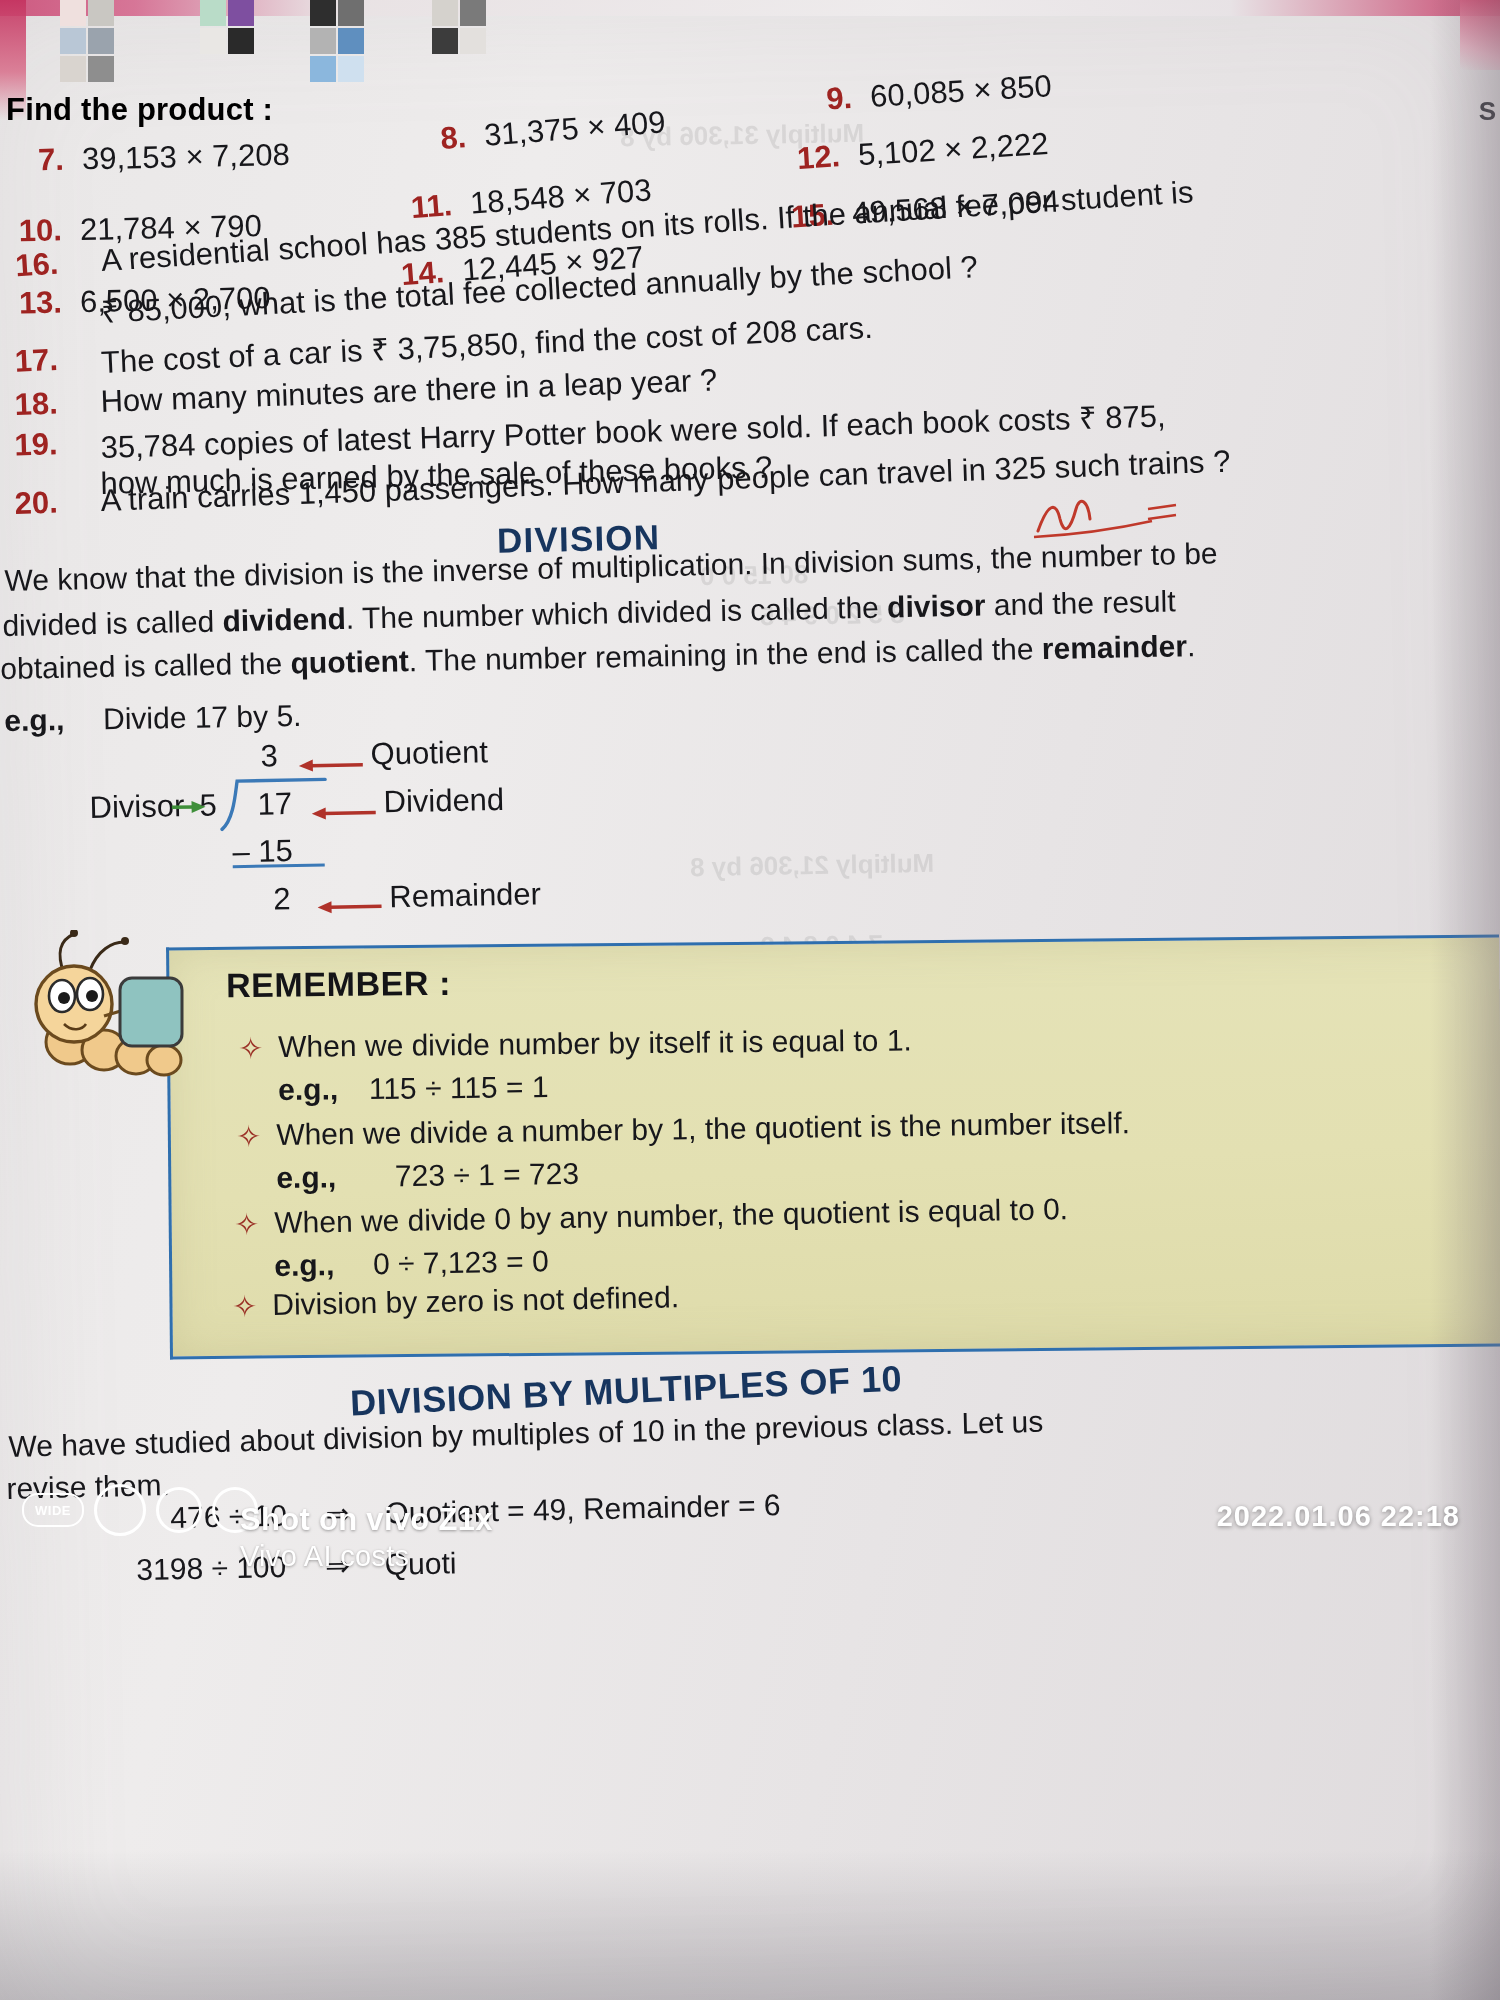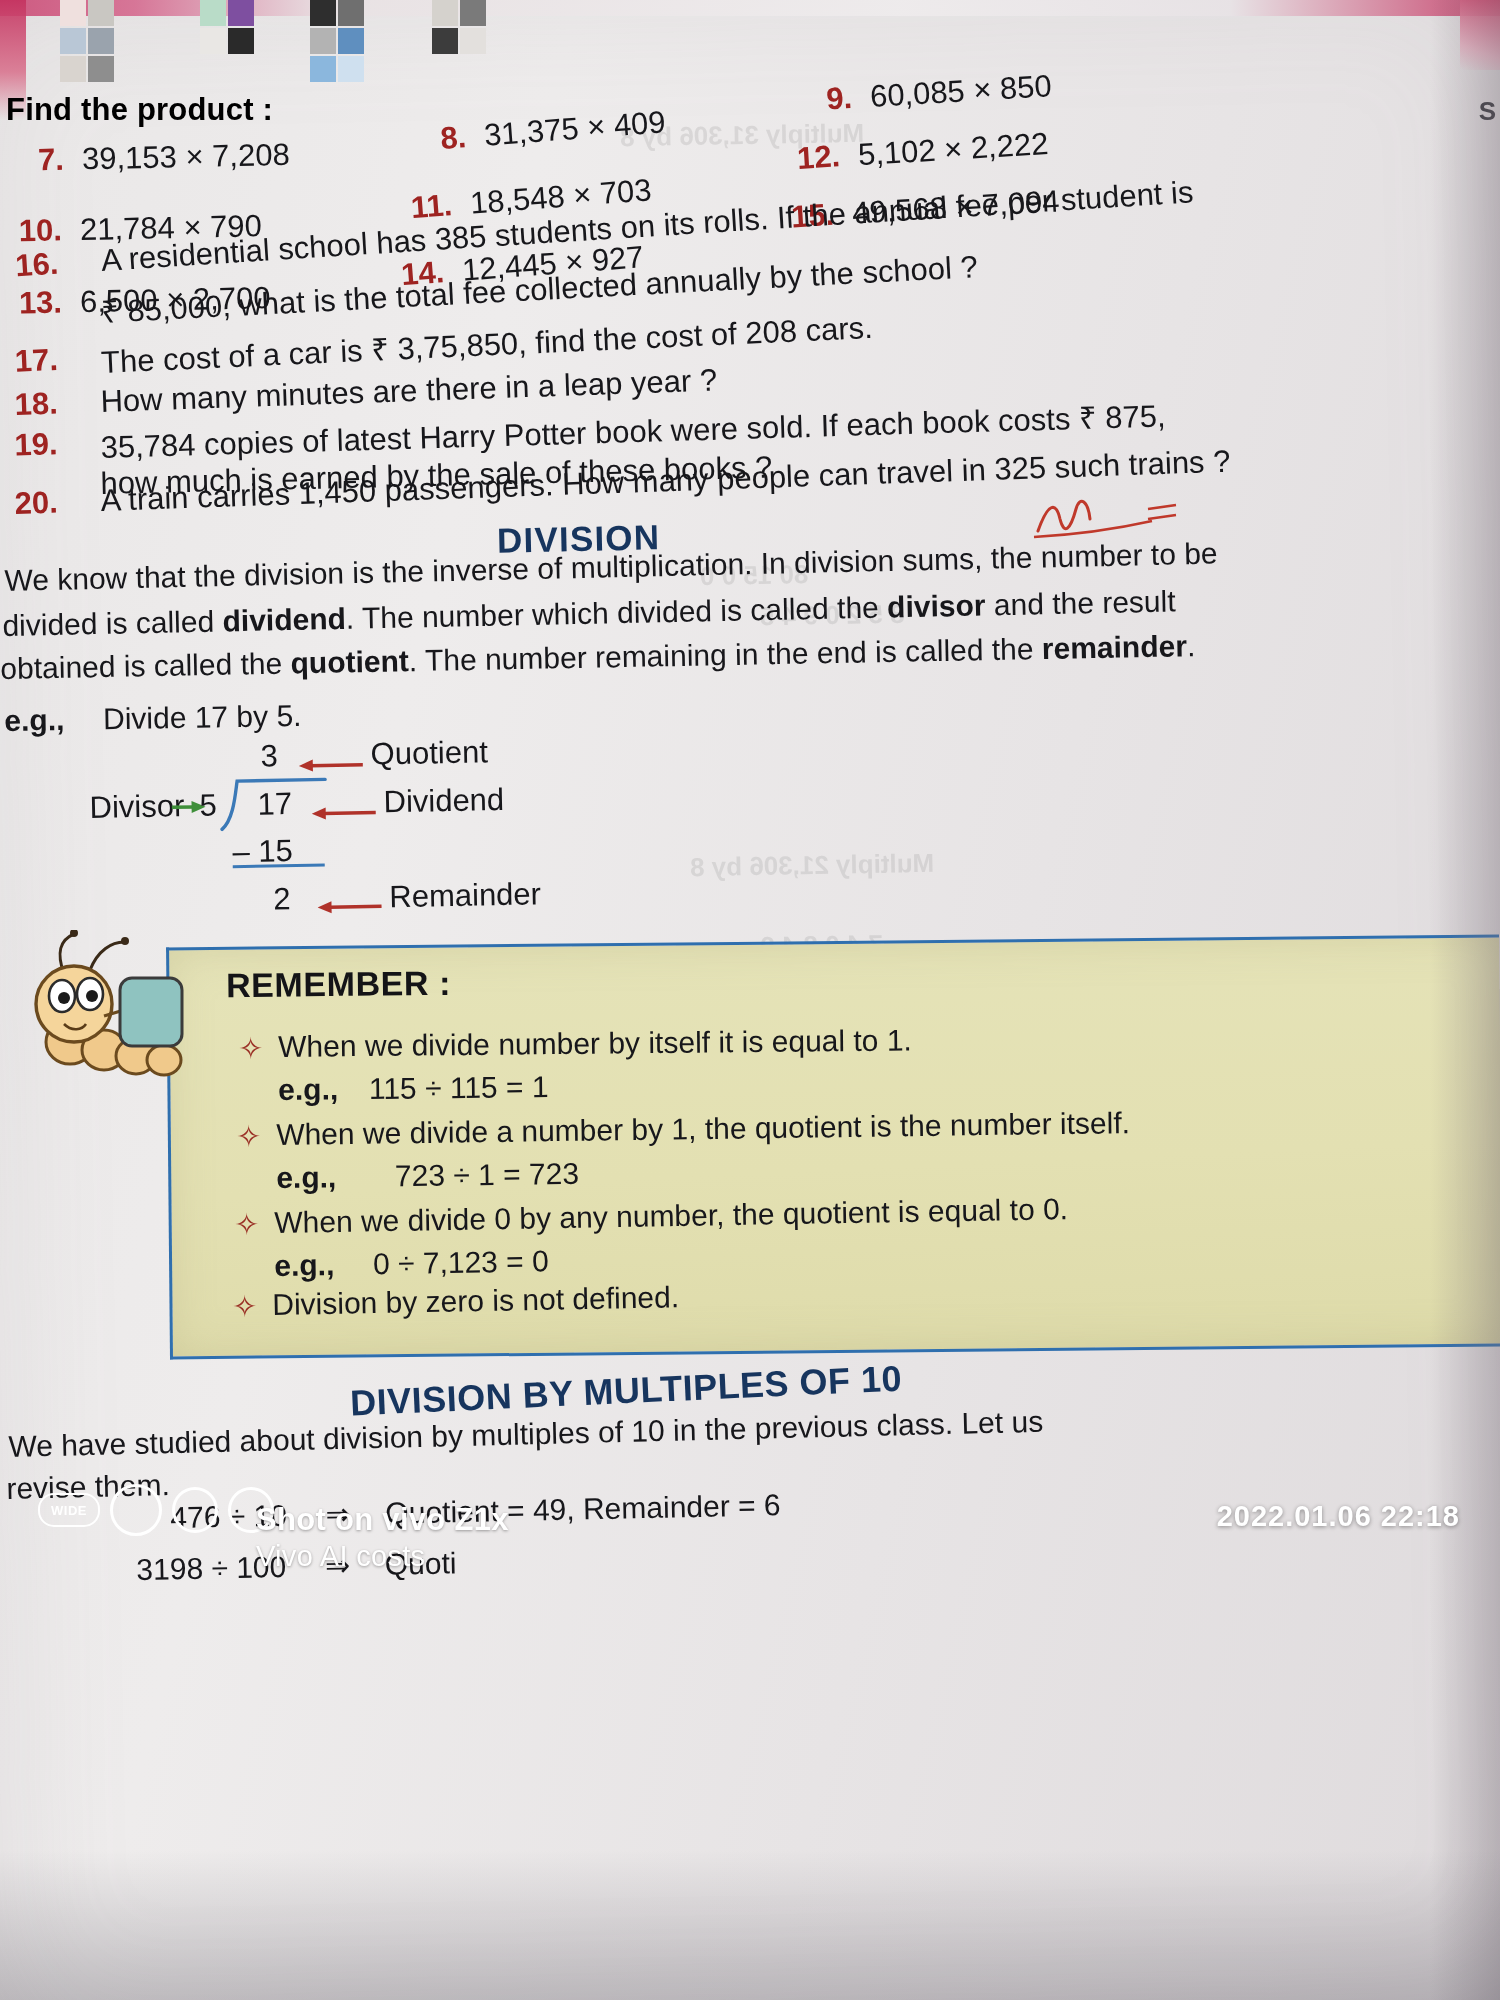--- a/index.html
+++ b/index.html
@@ -115,21 +115,21 @@
     color:#17355e;letter-spacing:.5px;transform:rotate(-2.6deg);
   }
 
   
   .botp{position:absolute;font-size:30px;color:#17171b;}
 
   
   #penMark{position:absolute;left:1030px;top:485px;width:150px;height:70px;}
 
   
-  #wm{position:absolute;left:38px;top:1478px;width:700px;height:70px;color:#fff;}
+  #wm{position:absolute;left:22px;top:1478px;width:700px;height:70px;color:#fff;}
   .lensRow{position:absolute;left:0;top:6px;display:flex;align-items:center;gap:10px;}
   .wide{
     width:58px;height:30px;border-radius:16px;border:2px solid #fff;
     display:flex;align-items:center;justify-content:center;
     font-size:13px;font-weight:bold;letter-spacing:.5px;
   }
   .lens{width:46px;height:46px;border-radius:50%;border:3px solid #fff;}
   .lens.sm{width:40px;height:40px;}
   #wmText{position:absolute;left:218px;top:0px;}
   #shotLine{font-size:31px;font-weight:bold;color:#fff;letter-spacing:.3px;text-shadow:0 1px 3px rgba(0,0,0,.35);margin-top:24px;}

